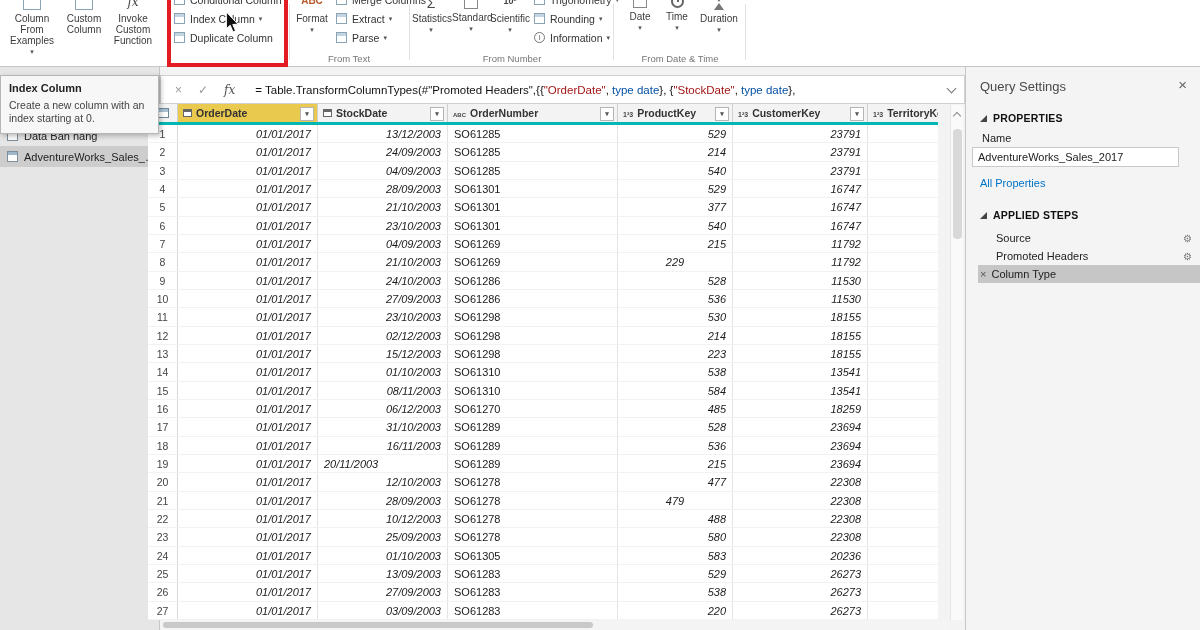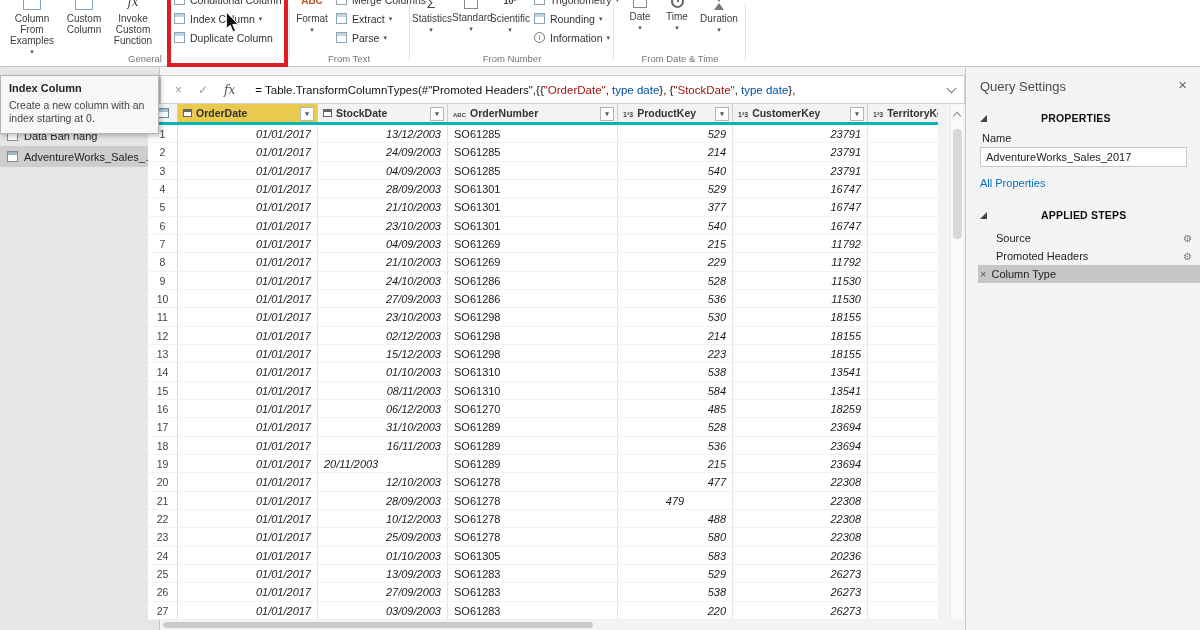--- a/index.html
+++ b/index.html
@@ -124,25 +124,25 @@
   .hscroll { position:absolute; left:160px; bottom:0; width:790px; height:10px; background:#f4f4f4; }
   .hs-thumb { position:absolute; left:3px; top:2px; width:430px; height:6px;
     background:#c9c9c9; border-radius:3px; }
 
   
   .qs-panel { position:absolute; left:965px; top:67px; width:235px; bottom:0;
     background:#f4f4f4; border-left:1px solid #c6c6c6; }
   .qs-title { padding:12px 14px 14px 14px; font-size:13px; color:#4a4a4a; }
   .qs-close { position:absolute; right:13px; top:9px; font-size:15px; color:#666; cursor:default; }
   .qs-sec { display:flex; align-items:center; padding:4px 14px; font-size:10.5px;
-    font-weight:bold; color:#111; letter-spacing:.2px;gap:48px; }
+    font-weight:bold; color:#111; letter-spacing:.2px; }
   .tri { width:0; height:0; border-left:7px solid transparent;
     border-bottom:7px solid #444; margin-right:6px; }
   .qs-name-label { margin:4px 14px 3px 16px; font-size:11px; color:#222; }
-  .qs-input { display:block; margin:0 14px; width:207px; height:20px;
+  .qs-input { display:block; margin:0 6px; width:207px; height:20px;
     border:1px solid #c9c9c9; background:#fff; font-size:11px; padding:2px 5px;
     font-family:"Liberation Sans", sans-serif; color:#222; }
   .qs-link { margin:10px 14px 16px 14px; font-size:11px; color:#0072C6; }
   .steps { margin-top:4px; }
   .step { position:relative; display:flex; align-items:center; height:18px;
     margin-left:12px; padding-left:18px; font-size:11px; color:#222; }
   .step.sel { background:#C6C6C6; padding-left:2px; }
   .step-x { margin-right:5px; color:#555; font-size:11px; }
   .gear { position:absolute; right:8px; color:#777; font-size:10px; }
 </style>
@@ -177,21 +177,20 @@
         <div class="rb-srow">
           <span class="sic"></span>
           <span>Index Column</span>
           <span class="srow-arr">▾</span>
         </div>
         <div class="rb-srow">
           <span class="sic"></span>
           <span>Duplicate Column</span>
         </div>
       </div>
-      <div class="rb-glab">General</div>
     </div>
 
     <span class="rb-sep" style="left:289px"></span>
 
     <div class="rb-group" style="left:290px;width:118px">
       <div class="rb-big" style="left:2px;width:40px">
         <span class="rb-ic ic-abc"></span>
         <span class="rb-lab">Format</span>
         <span class="rb-arr">▾</span>
       </div>
@@ -406,21 +405,21 @@
         <div class="gc" style="width: 170px; text-align: left;">SO61269</div>
         <div class="gc it" style="width: 115px; text-align: right;">215</div>
         <div class="gc it" style="width: 135px; text-align: right;">11792</div>
         <div class="gc it" style="width: 95px; text-align: right;"></div>
       </div>
       <div class="grid-row">
         <div class="rn">8</div>
         <div class="gc it" style="width: 140px; text-align: right;">01/01/2017</div>
         <div class="gc it" style="width: 130px; text-align: right;">21/10/2003</div>
         <div class="gc" style="width: 170px; text-align: left;">SO61269</div>
-        <div class="gc it" style="width: 115px; text-align: right;">229</div>
+        <div class="gc it" style="width: 115px; text-align: center;">229</div>
         <div class="gc it" style="width: 135px; text-align: right;">11792</div>
         <div class="gc it" style="width: 95px; text-align: right;"></div>
       </div>
       <div class="grid-row">
         <div class="rn">9</div>
         <div class="gc it" style="width: 140px; text-align: right;">01/01/2017</div>
         <div class="gc it" style="width: 130px; text-align: right;">24/10/2003</div>
         <div class="gc" style="width: 170px; text-align: left;">SO61286</div>
         <div class="gc it" style="width: 115px; text-align: right;">528</div>
         <div class="gc it" style="width: 135px; text-align: right;">11530</div>

